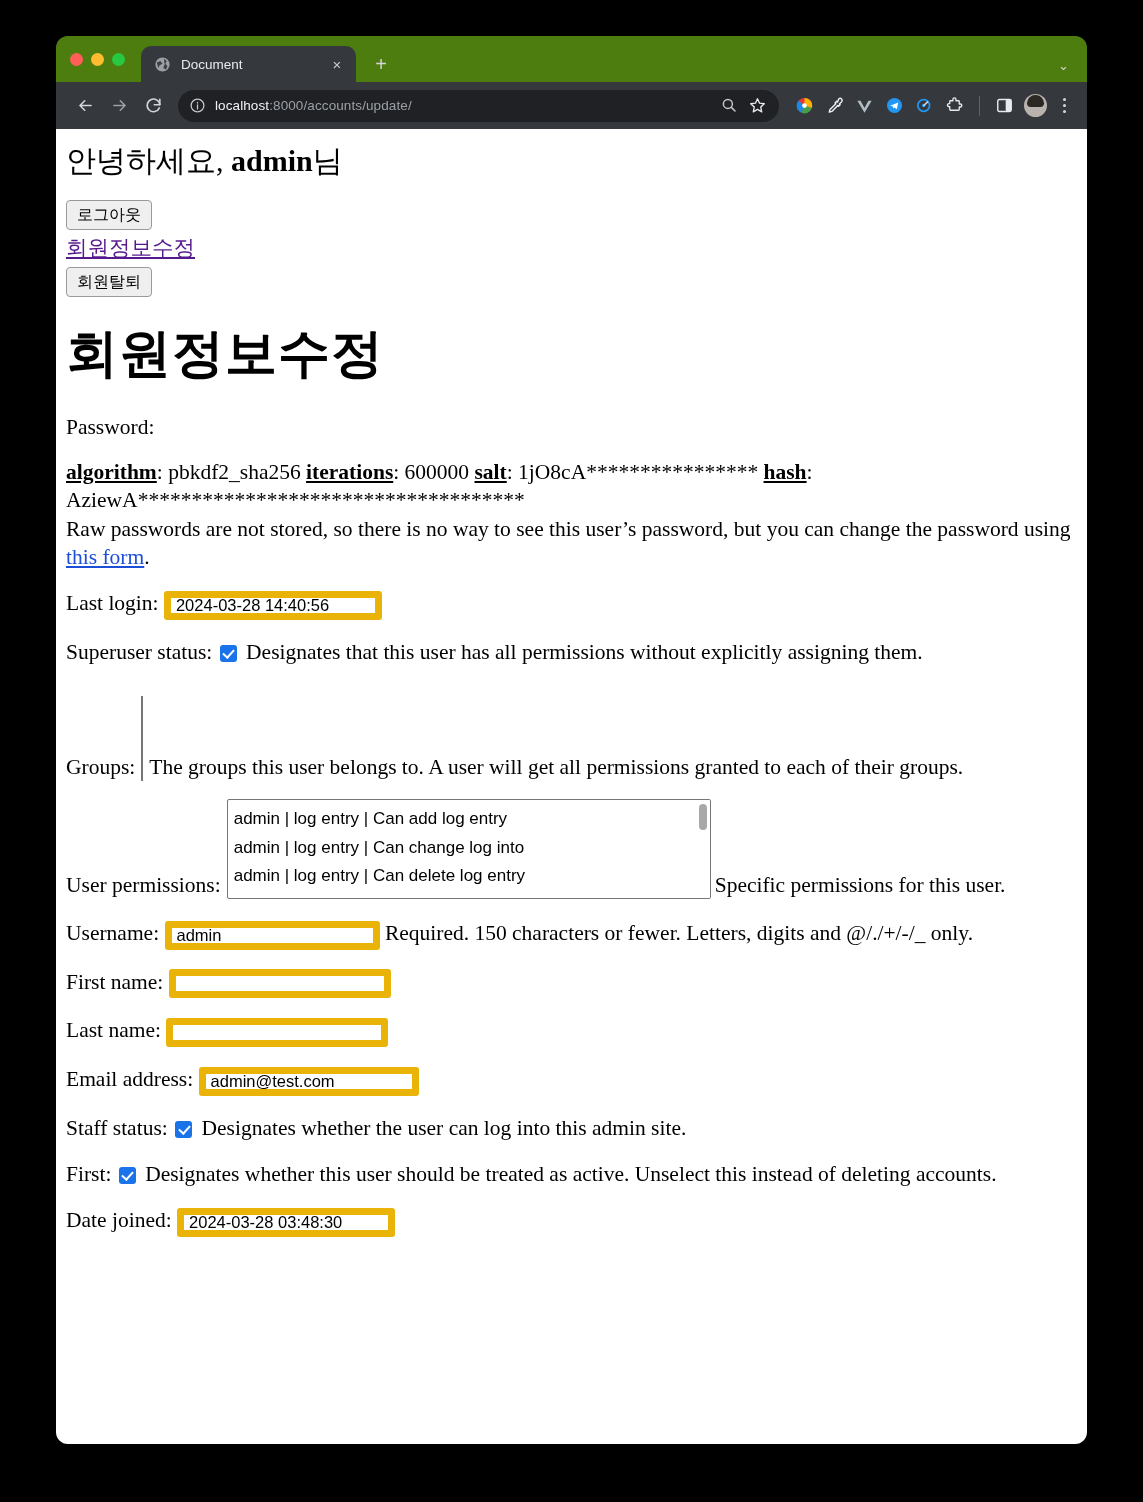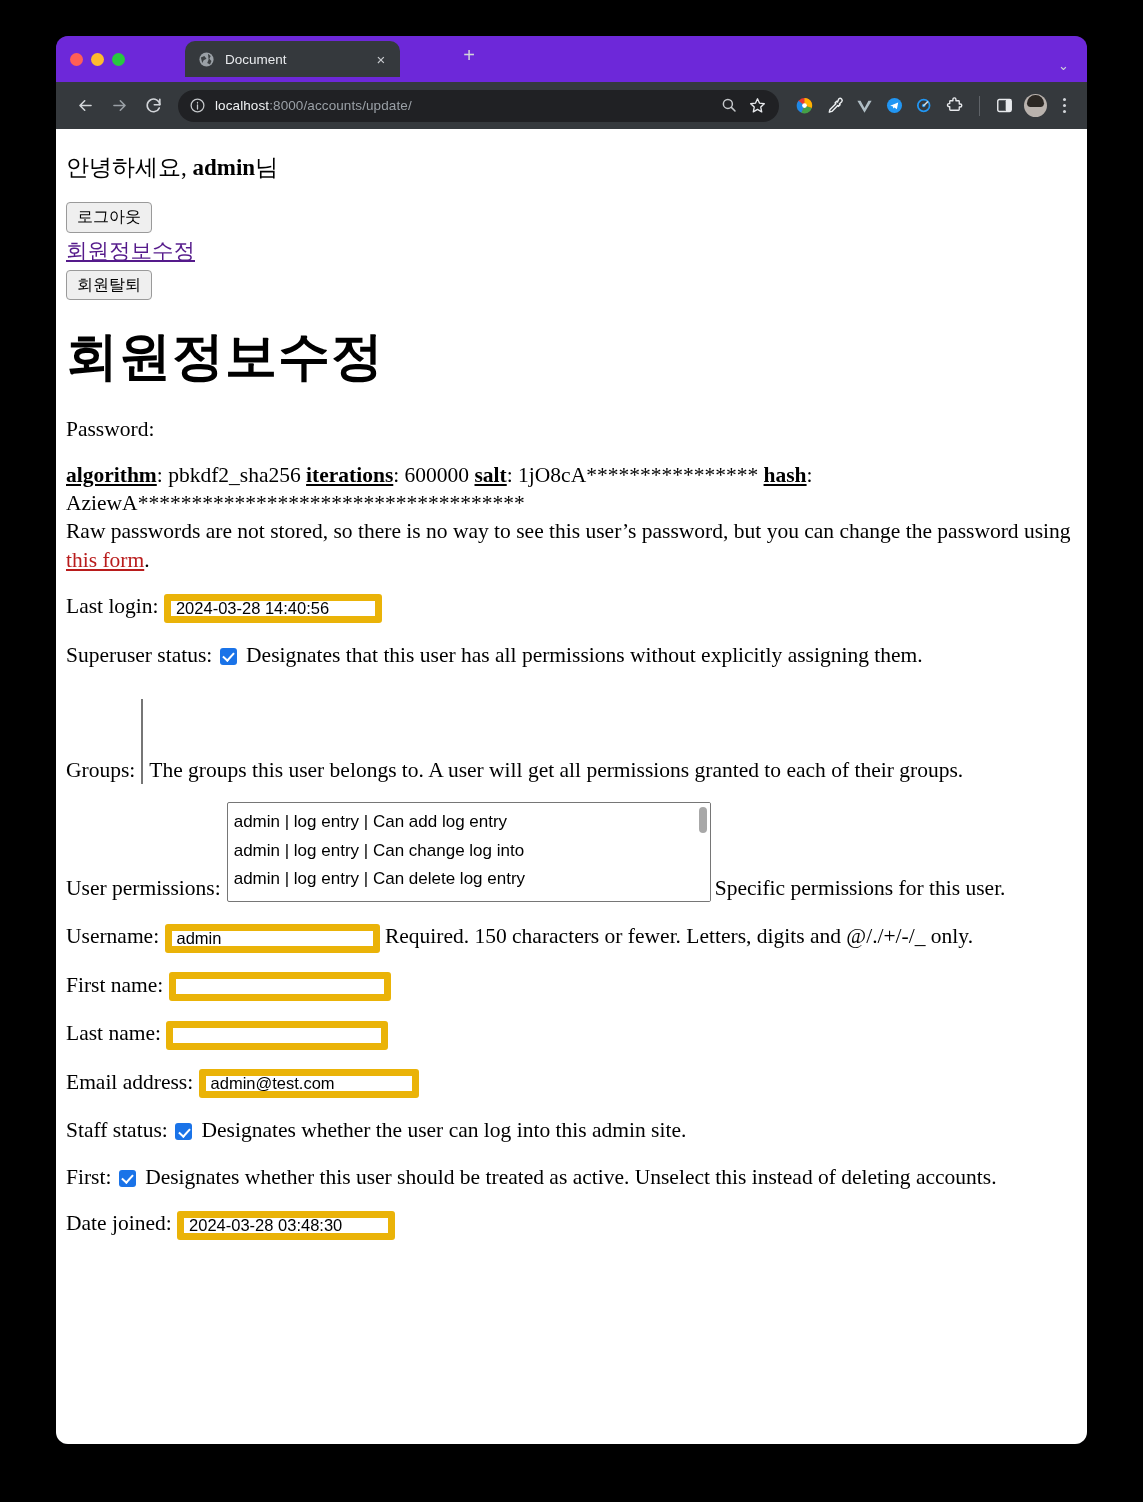--- a/index.html
+++ b/index.html
@@ -21,27 +21,26 @@
     border-radius: 12px;
     overflow: hidden;
     background: #262a2e;
     display: flex;
     flex-direction: column;
   }
 
   
   .tab-strip {
     height: 46px;
-    background: #6d28d9;
+    background: #4d7c0f;
     display: flex;
-    align-items: center;
+    align-items: flex-end;
     padding-left: 14px;
     position: relative;
     flex: none;
-    gap: 44px;
   }
   .traffic-lights {
     display: flex; gap: 8px;
     align-items: center;
     height: 46px;
     padding-right: 16px;
   }
   .light { width: 13px; height: 13px; border-radius: 50%; }
   .light.red { background: #ff5f57; }
   .light.yellow { background: #febc2e; }
@@ -173,23 +172,23 @@
     padding: 8px 14px 0 10px;
   }
   .page-inner {
     padding: 0 0 0 0;
     font-size: 21.5px;
     line-height: 1.32;
     color: #000;
   }
 
   h3.greeting {
-    font-size: 23px;
+    font-size: 30px;
     font-weight: bold;
-    margin: 16px 0 18px 0;
+    margin: 4px 0 18px 0;
   }
   h3.greeting .hangul { font-weight: 400; }
 
   .btn {
     font-family: "Liberation Sans", sans-serif;
     font-size: 16px;
     background: #efefef;
     border: 1px solid #9a9a9a;
     border-radius: 4px;
     padding: 4px 10px 5px;
@@ -197,21 +196,21 @@
     display: inline-block;
     line-height: 1.2;
   }
   .stack-row { margin: 0 0 4px 0; }
 
   a.nav-link {
     color: #551a8b;
     text-decoration: underline;
     font-size: 21.5px;
   }
-  a.form-link { color: #b91c1c; text-decoration: underline; text-align: center; }
+  a.form-link { color: #1d4ed8; text-decoration: underline; text-align: center; }
 
   h1.page-title {
     font-size: 52px;
     font-weight: bold;
     margin: 28px 0 30px 0;
     line-height: 1.1;
     letter-spacing: 1px;
   }
 
   p.block { margin: 17px 0; }

